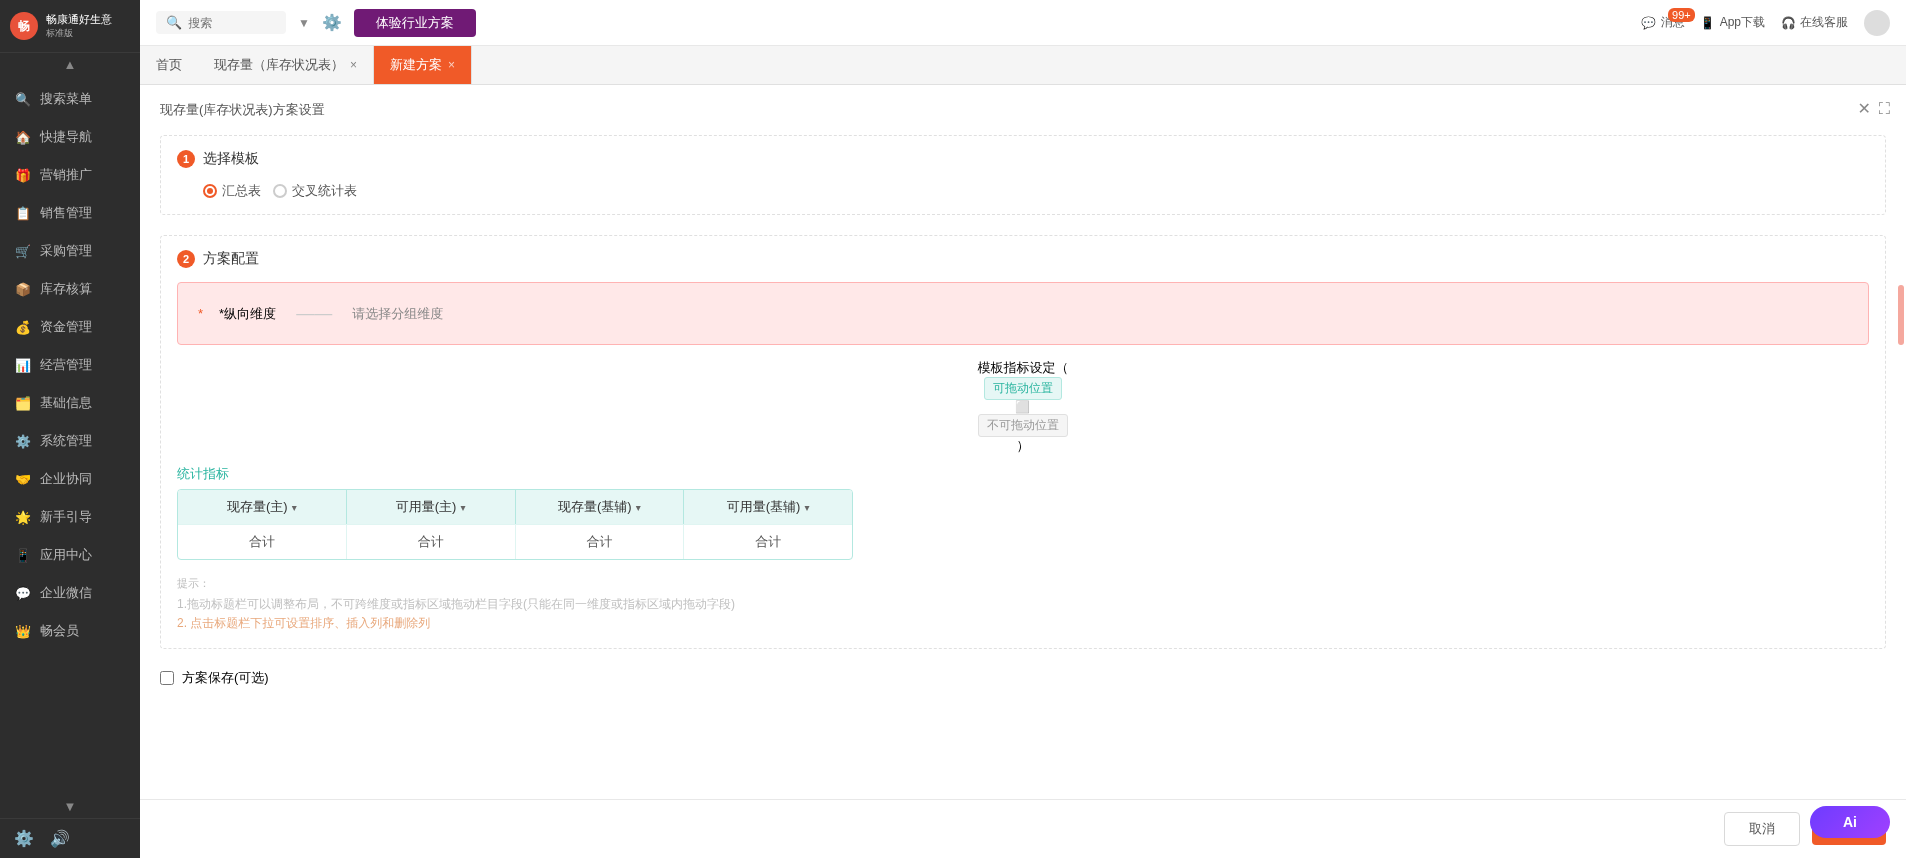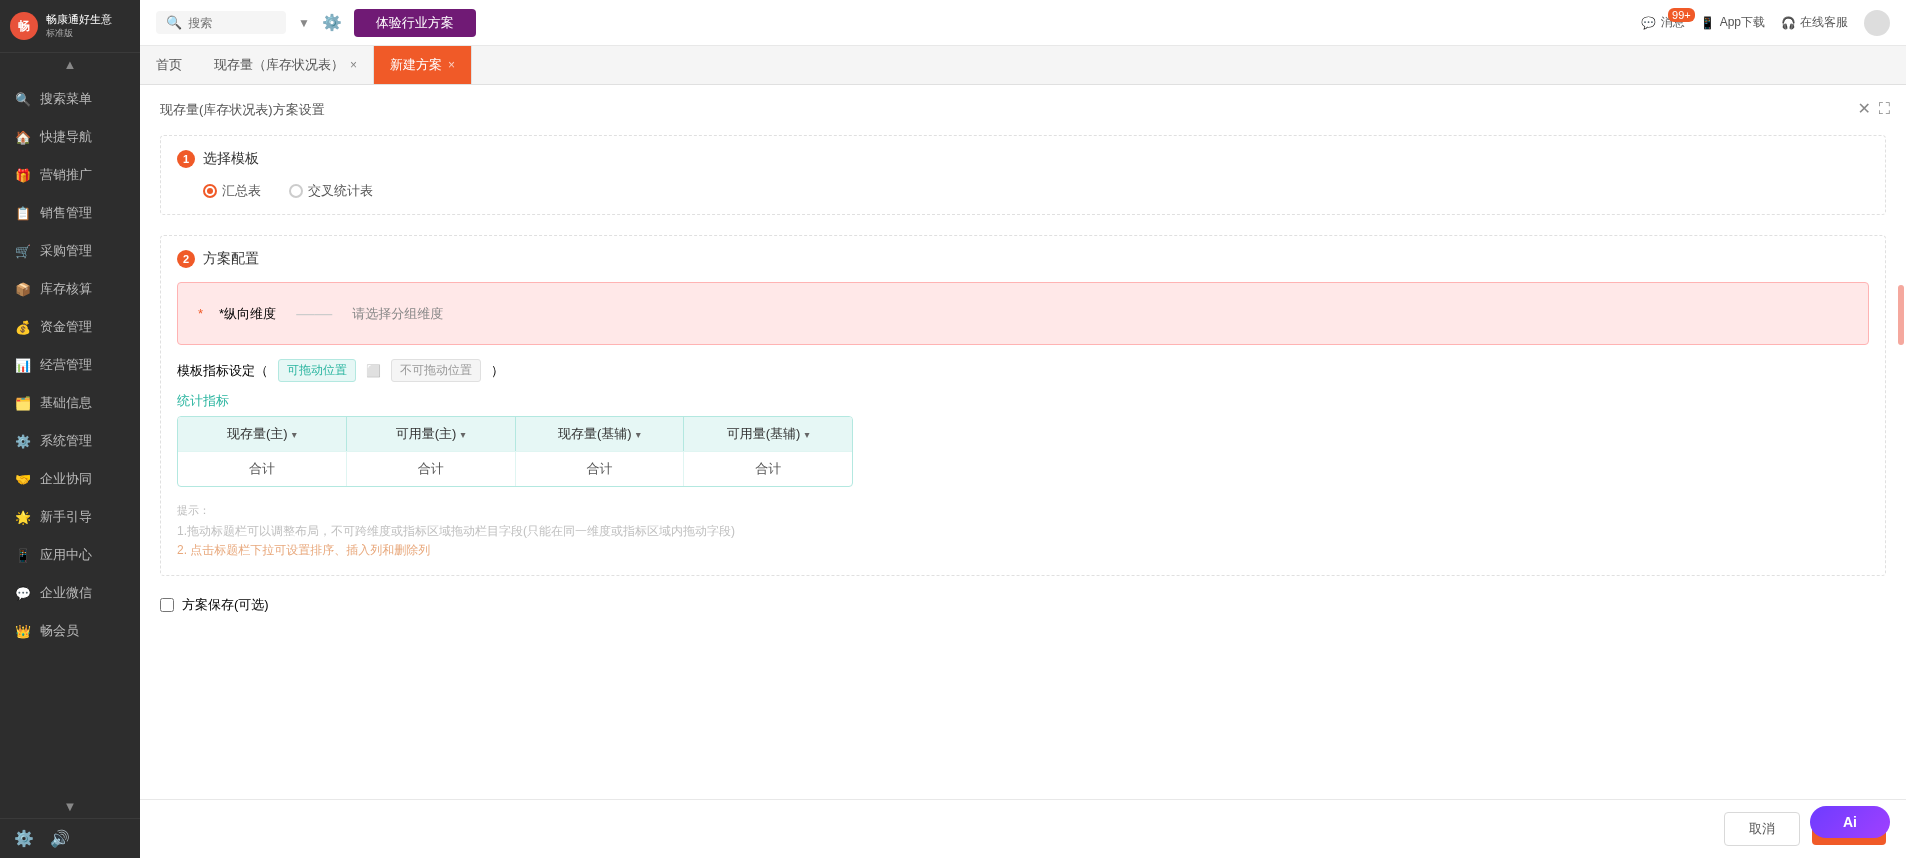--- a/index.html
+++ b/index.html
@@ -145,21 +145,21 @@
       display: flex; align-items: center; gap: 8px;
       margin-bottom: 14px;
     }
     .step-badge {
       width: 18px; height: 18px; background: #f05a28; color: white;
       border-radius: 50%; display: flex; align-items: center; justify-content: center;
       font-size: 11px; font-weight: bold; flex-shrink: 0;
     }
     .step-label { font-size: 14px; font-weight: 500; color: #333; }
 
-    .radio-group { display: flex; align-items: center; gap: 28px; margin-left: 26px; }
+    .radio-group { display: flex; align-items: center; gap: 12px; margin-left: 26px; }
     .radio-item { display: flex; align-items: center; gap: 5px; cursor: pointer; font-size: 13px; color: #555; }
     .radio-dot {
       width: 14px; height: 14px; border-radius: 50%; border: 2px solid #ccc;
       display: flex; align-items: center; justify-content: center;
     }
     .radio-dot.checked { border-color: #f05a28; }
     .radio-dot.checked::after {
       content: ''; width: 6px; height: 6px; background: #f05a28; border-radius: 50%;
     }
 
@@ -175,21 +175,21 @@
     .dimension-text { color: #888; font-size: 13px; }
     .dimension-separator { color: #ccc; font-size: 18px; margin: 0 4px; }
     .tag-draggable {
       display: inline-block; background: #e6f7f5; border: 1px solid #b3e8e0;
       padding: 2px 8px; border-radius: 3px; font-size: 12px; color: #2bb5a0;
     }
     .tag-no-drag {
       display: inline-block; background: #f5f5f5; border: 1px solid #e0e0e0;
       padding: 2px 8px; border-radius: 3px; font-size: 12px; color: #999;
     }
-    .metrics-setting-row { display: flex; align-items: center; gap: 10px; margin-bottom: 10px; }
+    .metrics-setting-row { display: flex; align-items: center; gap: 0; margin-bottom: 10px; flex-direction: column; }
 
     
     .stats-section-title { color: #2bb5a0; font-size: 13px; margin-bottom: 6px; }
     .stats-table { border: 1px solid #b3e8e0; border-radius: 4px; overflow: hidden; width: 676px; }
     .stats-header { display: flex; background: #e6f7f5; }
     .stats-header-cell {
       flex: 1; padding: 8px 12px; display: flex; align-items: center; justify-content: center; gap: 4px;
       border-right: 1px solid #b3e8e0; font-size: 13px; color: #333;
     }
     .stats-header-cell:last-child { border-right: none; }

